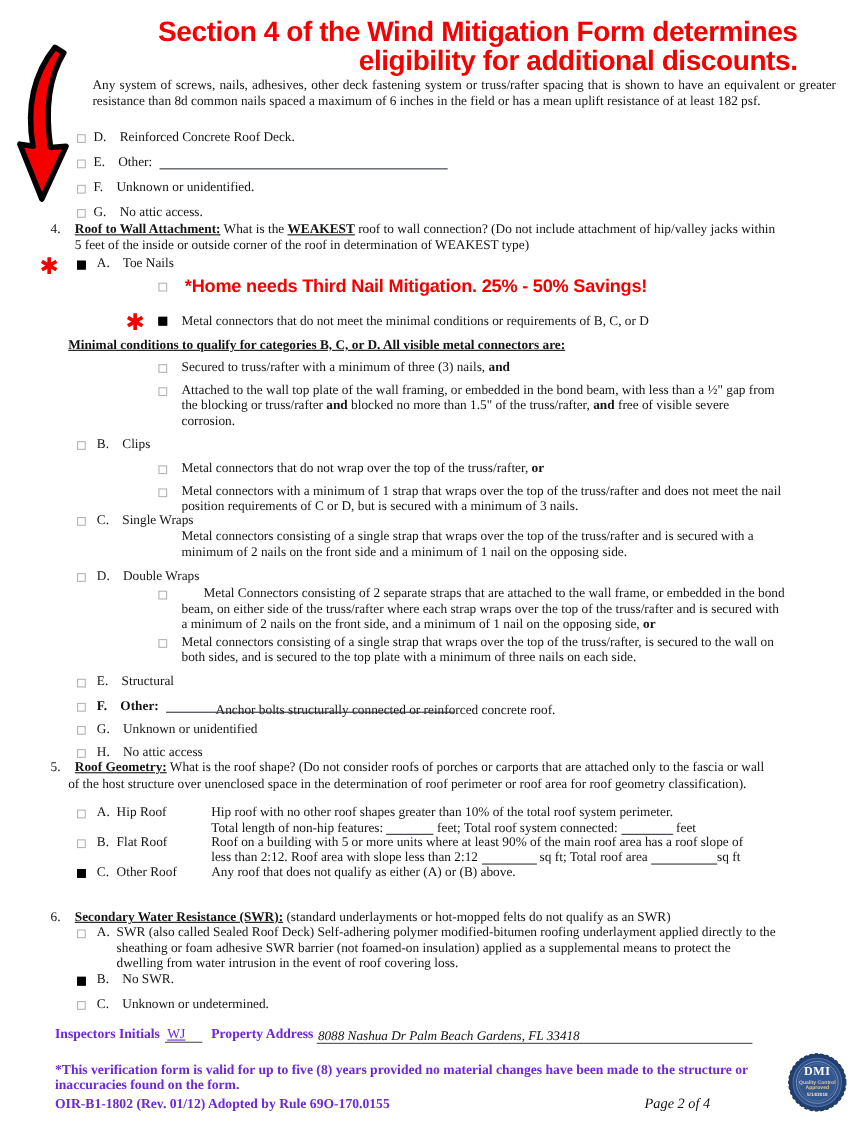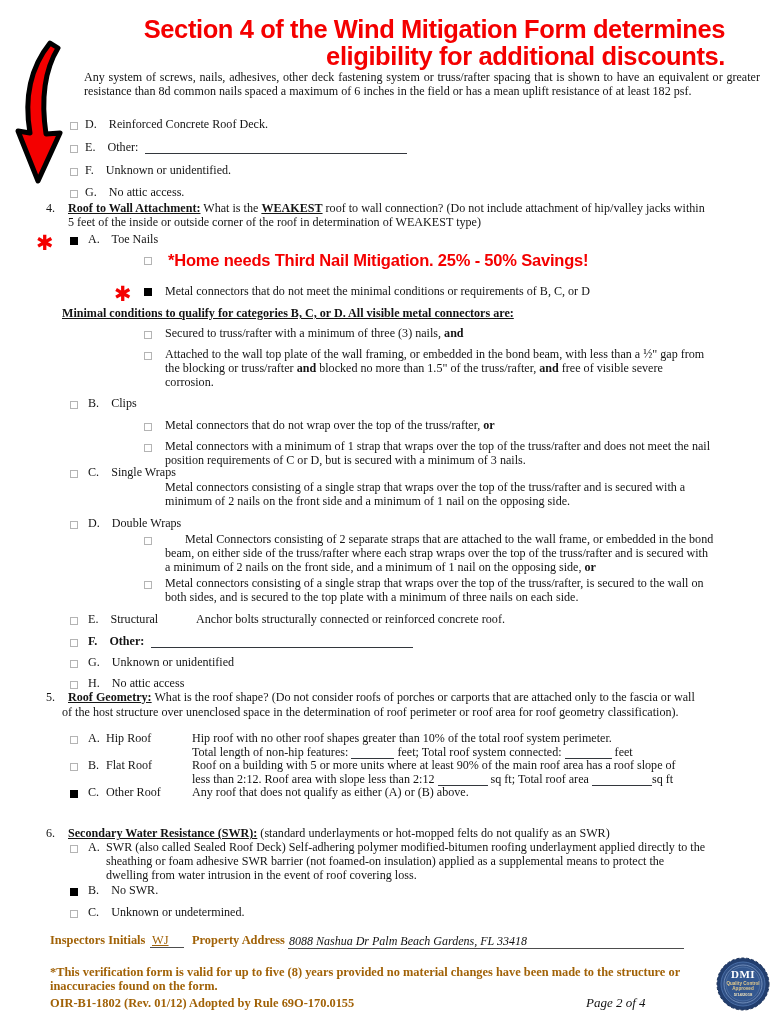--- a/index.html
+++ b/index.html
@@ -117,21 +117,21 @@
     position: absolute;
     border-bottom: 1px solid #4d4d4d;
   }
 
   .foot-text {
     position: absolute;
     font-family: "Liberation Serif", "DejaVu Serif", serif;
     font-weight: bold;
     font-size: 12.4px;
     line-height: 15px;
-    color: #a16207;
+    color: #6d28d9;
   }
   .foot-italic {
     position: absolute;
     font-style: italic;
     font-weight: normal;
     font-size: 13px;
     color: #111111;
   }
 
   
@@ -304,21 +304,21 @@
     <div class="cb" style="left:144px; top:581px;"></div>
     <div class="lbl" style="left:165px; top:576px;">Metal connectors consisting of a single strap that wraps over the top of the truss/rafter, is secured to the wall on</div>
     <div class="lbl" style="left:165px; top:590px;">both sides, and is secured to the top plate with a minimum of three nails on each side.</div>
 
     <div class="cb" style="left:70px; top:617px;"></div>
     <div class="lbl" style="left:88px; top:612px;">
       <span>E.</span>
       <span style="display:inline-block;width:6px"></span>
       <span>Structural</span>
     </div>
-    <div class="lbl" style="left:196px; top:612px;">Anchor bolts structurally connected or reinforced concrete roof.</div>
+    <div class="lbl" style="left:196px; top:638px;">Anchor bolts structurally connected or reinforced concrete roof.</div>
 
     <div class="cb" style="left:70px; top:639px;"></div>
     <div class="lbl" style="left:88px; top:634px;font-weight:bold;">
       <span>F.</span>
       <span style="display:inline-block;width:6px"></span>
       <span>Other:</span>
       <span class="blankline" style="width:262px;height:11px;margin-left:4px"></span>
     </div>
 
     <div class="cb" style="left:70px; top:660px;"></div>

